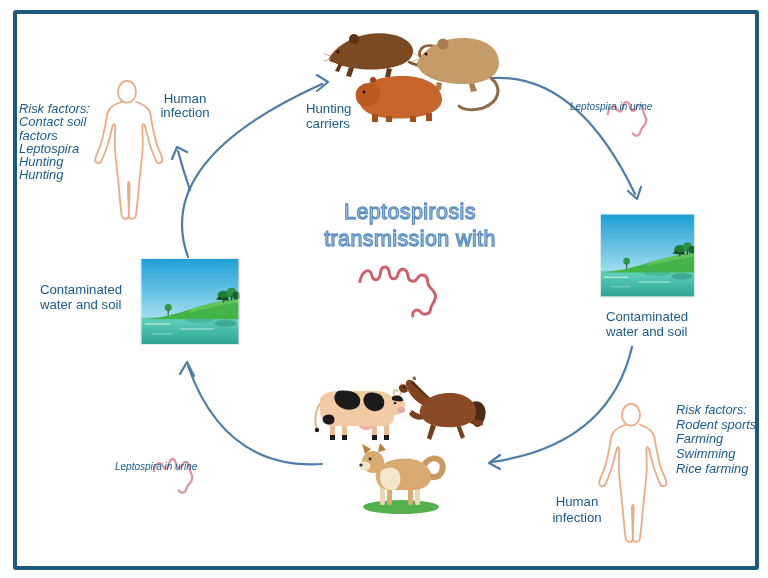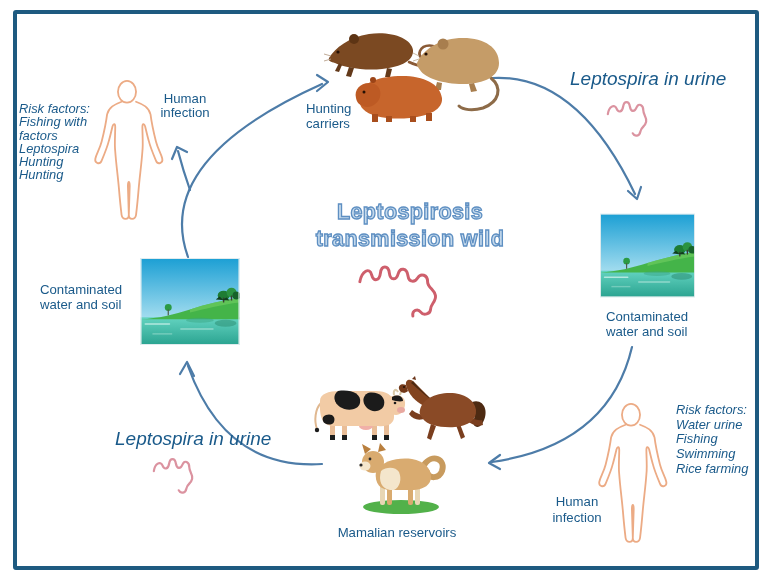--- a/index.html
+++ b/index.html
@@ -7,24 +7,24 @@
          font-family:"Liberation Sans",sans-serif;overflow:hidden;}
   #frame{position:absolute;left:13px;top:10px;width:738px;height:552px;
          border:4px solid var(--border,#1e5a80);border-radius:3px;}
   .abs{position:absolute;}
   svg.abs{overflow:visible;}
   #arrows{left:0;top:0;z-index:1;}
   .el{z-index:2;}
   .label{position:absolute;z-index:3;color:var(--label-text,#1a5a8a);
          font-size:13.2px;line-height:14.6px;}
   .label.center{text-align:center;}
-  .label.italic{font-style:italic;font-size:19px;}
+  .label.italic{font-style:italic;font-size:10px;margin-top:28px;}
   .risk{line-height:13.3px;font-size:12.9px;font-style:italic;}
   #title{position:absolute;left:300px;top:199px;width:220px;z-index:3;text-align:center;
-         font-weight:700;font-size:21.5px;line-height:27px;letter-spacing:0.4px;
+         font-weight:400;font-size:21.5px;line-height:27px;letter-spacing:0.4px;
          color:var(--title-fill,#c4d9ec);-webkit-text-stroke:1.3px var(--title-outline,#5e8fc2);}
   .waterimg{z-index:2;}
 </style>
 </head>
 <body>
 
 <div id="stage">
   <div id="frame"></div>
 
   <svg width="0" height="0" style="position:absolute" aria-hidden="true">
@@ -95,21 +95,21 @@
       <path d="M628,191 L637,199 L641,187"></path>
       <path d="M632,347 Q609,445 492,462"></path>
       <path d="M500,455 L489,463 L500,469"></path>
       <path d="M322,464 Q225,470 188,366"></path>
       <path d="M194,376 L187,362 L180,374"></path>
     </g>
   </svg>
 
   <div id="title">
     <div>Leptospirosis</div>
-    <div>transmission wild</div>
+    <div>transmission with</div>
   </div>
   <svg class="abs el" style="left:352px;top:252px" width="108" height="75" viewBox="0 0 110 76">
       <use href="#spiro-l"></use>
     </svg>
 
   <svg class="abs el" style="left:323px;top:22px" width="125" height="58" viewBox="0 0 125 58">
     <path d="M86,40 C102,48 120,42 116,30 C113,21 100,22 97,29 C95,34 99,38 104,37" stroke="#8a5a36" stroke-width="2.6" fill="none" stroke-linecap="round"></path>
     <path d="M6,36 C12,26 26,15 46,12 C68,9 88,16 90,28 C91,38 79,45 59,47 C40,49 20,45 12,41 C8,40 5,39 6,36 Z" fill="#7b4922"></path>
     <circle cx="31" cy="17" r="5" fill="#5d3414"></circle>
     <circle cx="15" cy="30" r="1.6" fill="#241005"></circle>
@@ -153,22 +153,22 @@
   <div class="label" style="left:606px;top:310px">
     <div>Contaminated</div>
     <div>water and soil</div>
   </div>
 
   <svg class="abs el" style="left:593px;top:397px" width="76" height="155" viewBox="0 0 84 160">
       <use href="#human"></use>
     </svg>
   <div class="label risk" style="left:676px;top:403px">
     <div style="line-height:14.7px">Risk factors:</div>
-    <div style="line-height:14.7px">Water urine</div>
-    <div style="line-height:14.7px">Fishing</div>
+    <div style="line-height:14.7px">Rodent sports</div>
+    <div style="line-height:14.7px">Farming</div>
     <div style="line-height:14.7px">Swimming</div>
     <div style="line-height:14.7px">Rice farming</div>
   </div>
   <div class="label center" style="left:541px;top:494px;width:72px;line-height:15.5px">
     <div>Human</div>
     <div>infection</div>
   </div>
 
   <svg class="abs el" style="left:310px;top:383px" width="95" height="62" viewBox="0 0 95 62">
     <path d="M11,20 C5,26 4,38 7,46" stroke="#e0b890" stroke-width="2" fill="none"></path>
@@ -215,42 +215,41 @@
     <path d="M20,30 C26,20 42,16 56,18 C68,20 75,27 75,36 C75,44 68,48 58,49 L34,49 C25,49 18,43 20,30 Z" fill="#d9ab70"></path>
     <path d="M25,30 C31,25 40,26 43,31 C46,38 44,46 38,49 L34,49 C26,48 22,40 25,30 Z" fill="#f4e6cc"></path>
     <circle cx="17" cy="21" r="11" fill="#d9ab70"></circle>
     <path d="M9,13 L6,3 L15,8 Z" fill="#b97f3e"></path>
     <path d="M22,11 L24,2 L30,9 Z" fill="#b97f3e"></path>
     <ellipse cx="9" cy="25" rx="5.5" ry="4.5" fill="#f4e6cc"></ellipse>
     <circle cx="5" cy="24" r="1.6" fill="#2a2a2a"></circle>
     <circle cx="14" cy="18" r="1.4" fill="#2a2a2a"></circle>
   </svg>
   <div class="label center" style="left:297px;top:525px;width:200px;line-height:16px">
-    <div>Mamalian reservoirs</div>
   </div>
 
   <div class="label italic" style="left:115px;top:432px">Leptospira in urine</div>
   <svg class="abs el" style="left:145px;top:452px" width="56" height="46" viewBox="0 0 54 48">
       <use href="#spiro-s"></use>
     </svg>
 
   <svg class="abs waterimg" style="left:140px;top:258px" width="100" height="87" viewBox="0 0 100 88">
       <use href="#water"></use>
     </svg>
   <div class="label" style="left:40px;top:283px">
     <div>Contaminated</div>
     <div>water and soil</div>
   </div>
 
   <svg class="abs el" style="left:89px;top:74px" width="76" height="155" viewBox="0 0 84 160">
       <use href="#human"></use>
     </svg>
   <div class="label risk" style="left:19px;top:102px;width:110px">
     <div>Risk factors:</div>
-    <div>Fishing with</div>
+    <div>Contact soil</div>
     <div>factors</div>
     <div>Leptospira</div>
     <div>Hunting</div>
     <div>Hunting</div>
   </div>
   <div class="label center" style="left:150px;top:92px;width:70px;line-height:14px">
     <div>Human</div>
     <div>infection</div>
   </div>
 </div>

